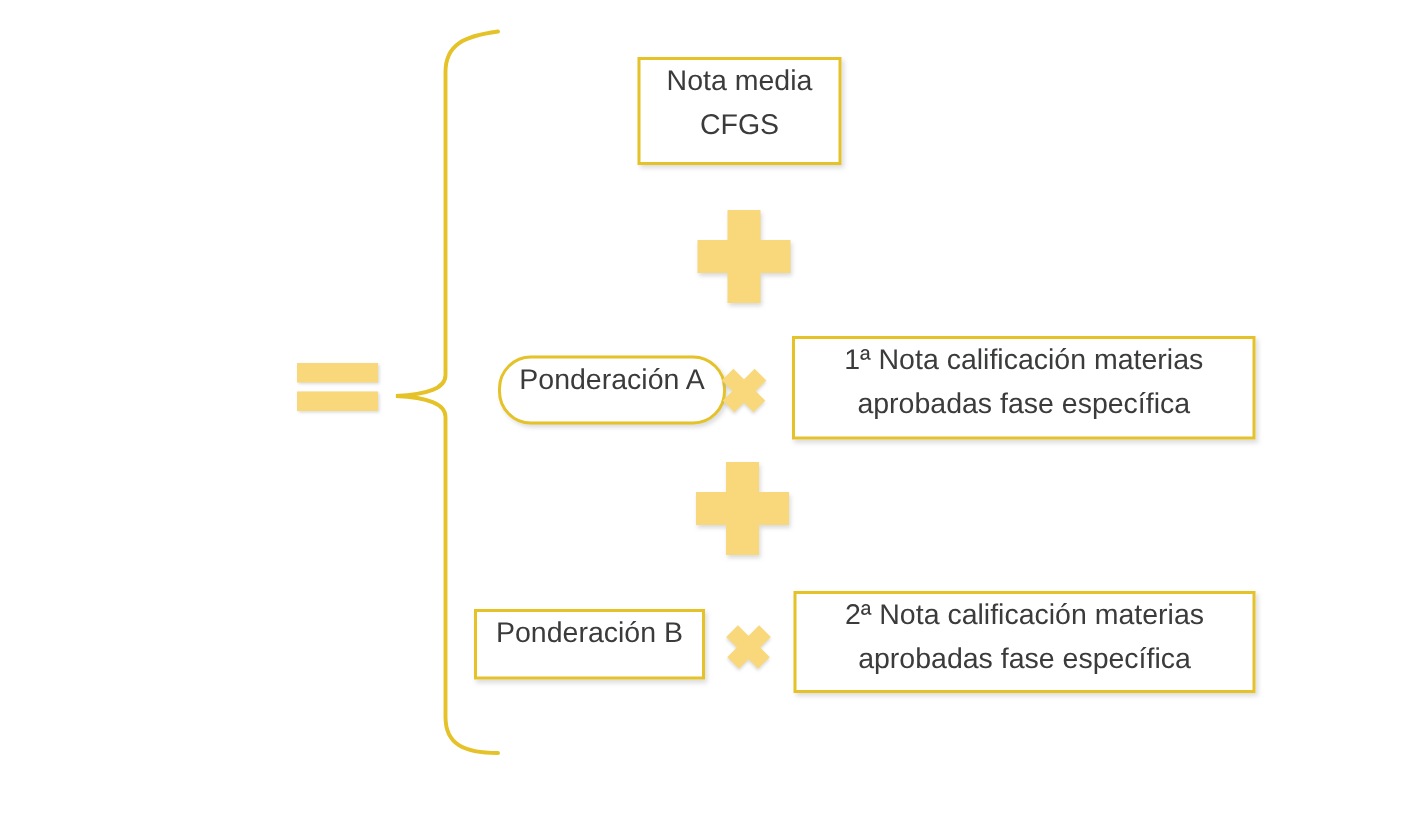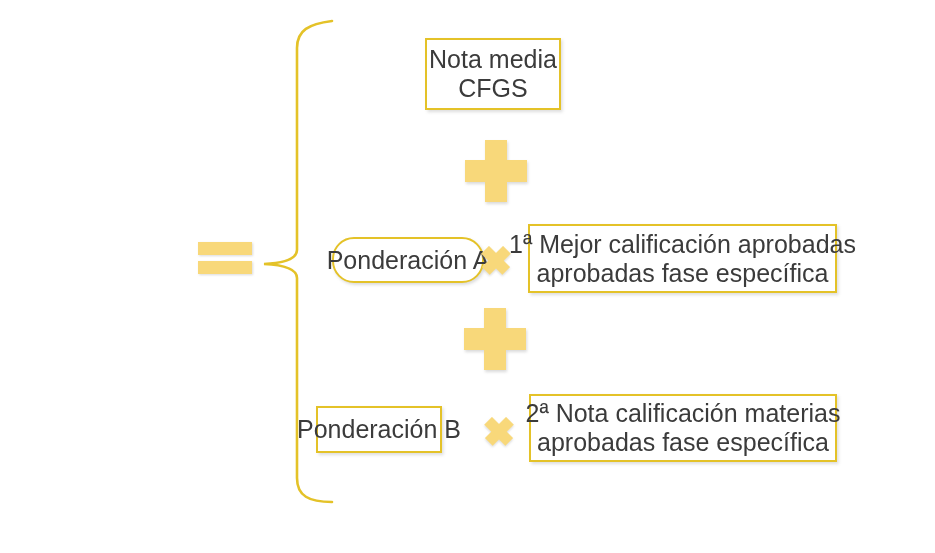--- a/index.html
+++ b/index.html
@@ -18,32 +18,31 @@
   }
   
   .box {
     position: absolute;
     box-sizing: border-box;
     border: 2px solid #e4c228;
     background: #ffffff;
     display: flex;
     flex-direction: column;
     align-items: center;
-    justify-content: center;
     text-align: center;
-    font-size: 25px;
+    font-size: 19px;
     line-height: 29px;
     box-shadow: 1.5px 2px 3px rgba(120,120,120,0.25);
     white-space: nowrap;
   }
   .box-result  { left: 68px;  top: 226px; width: 118px; height: 69px; }
   .box-cfgs    { left: 425px; top: 38px;  width: 136px; height: 72px; }
   .box-pond-a  { left: 332px; top: 237px; width: 152px; height: 46px; border-radius: 22px; }
   .box-grade-1 { left: 528px; top: 224px; width: 309px; height: 69px; }
-  .box-pond-b  { left: 316px; top: 406px; width: 126px; height: 47px; }
+  .box-pond-b  { left: 316px; top: 406px; width: 154px; height: 47px; }
   .box-grade-2 { left: 529px; top: 394px; width: 308px; height: 68px; }
 
   
   .sym-bar { background: #f8d87a; }
 
   .equals {
     position: absolute;
     left: 198px; top: 242px;
     width: 54px;
     display: flex;
@@ -109,21 +108,21 @@
   <div class="box box-pond-a">
     <span>Ponderación A</span>
   </div>
 
   <div class="times times-1">
     <div class="sym-bar bar-v"></div>
     <div class="sym-bar bar-h"></div>
   </div>
 
   <div class="box box-grade-1">
-    <span>1ª Mejor calificación aprobadas</span>
+    <span>1ª Nota calificación materias</span>
     <span>aprobadas fase específica</span>
   </div>
 
   <div class="plus plus-2">
     <div class="sym-bar bar-v"></div>
     <div class="sym-bar bar-h"></div>
   </div>
 
   <div class="box box-pond-b">
     <span>Ponderación B</span>

